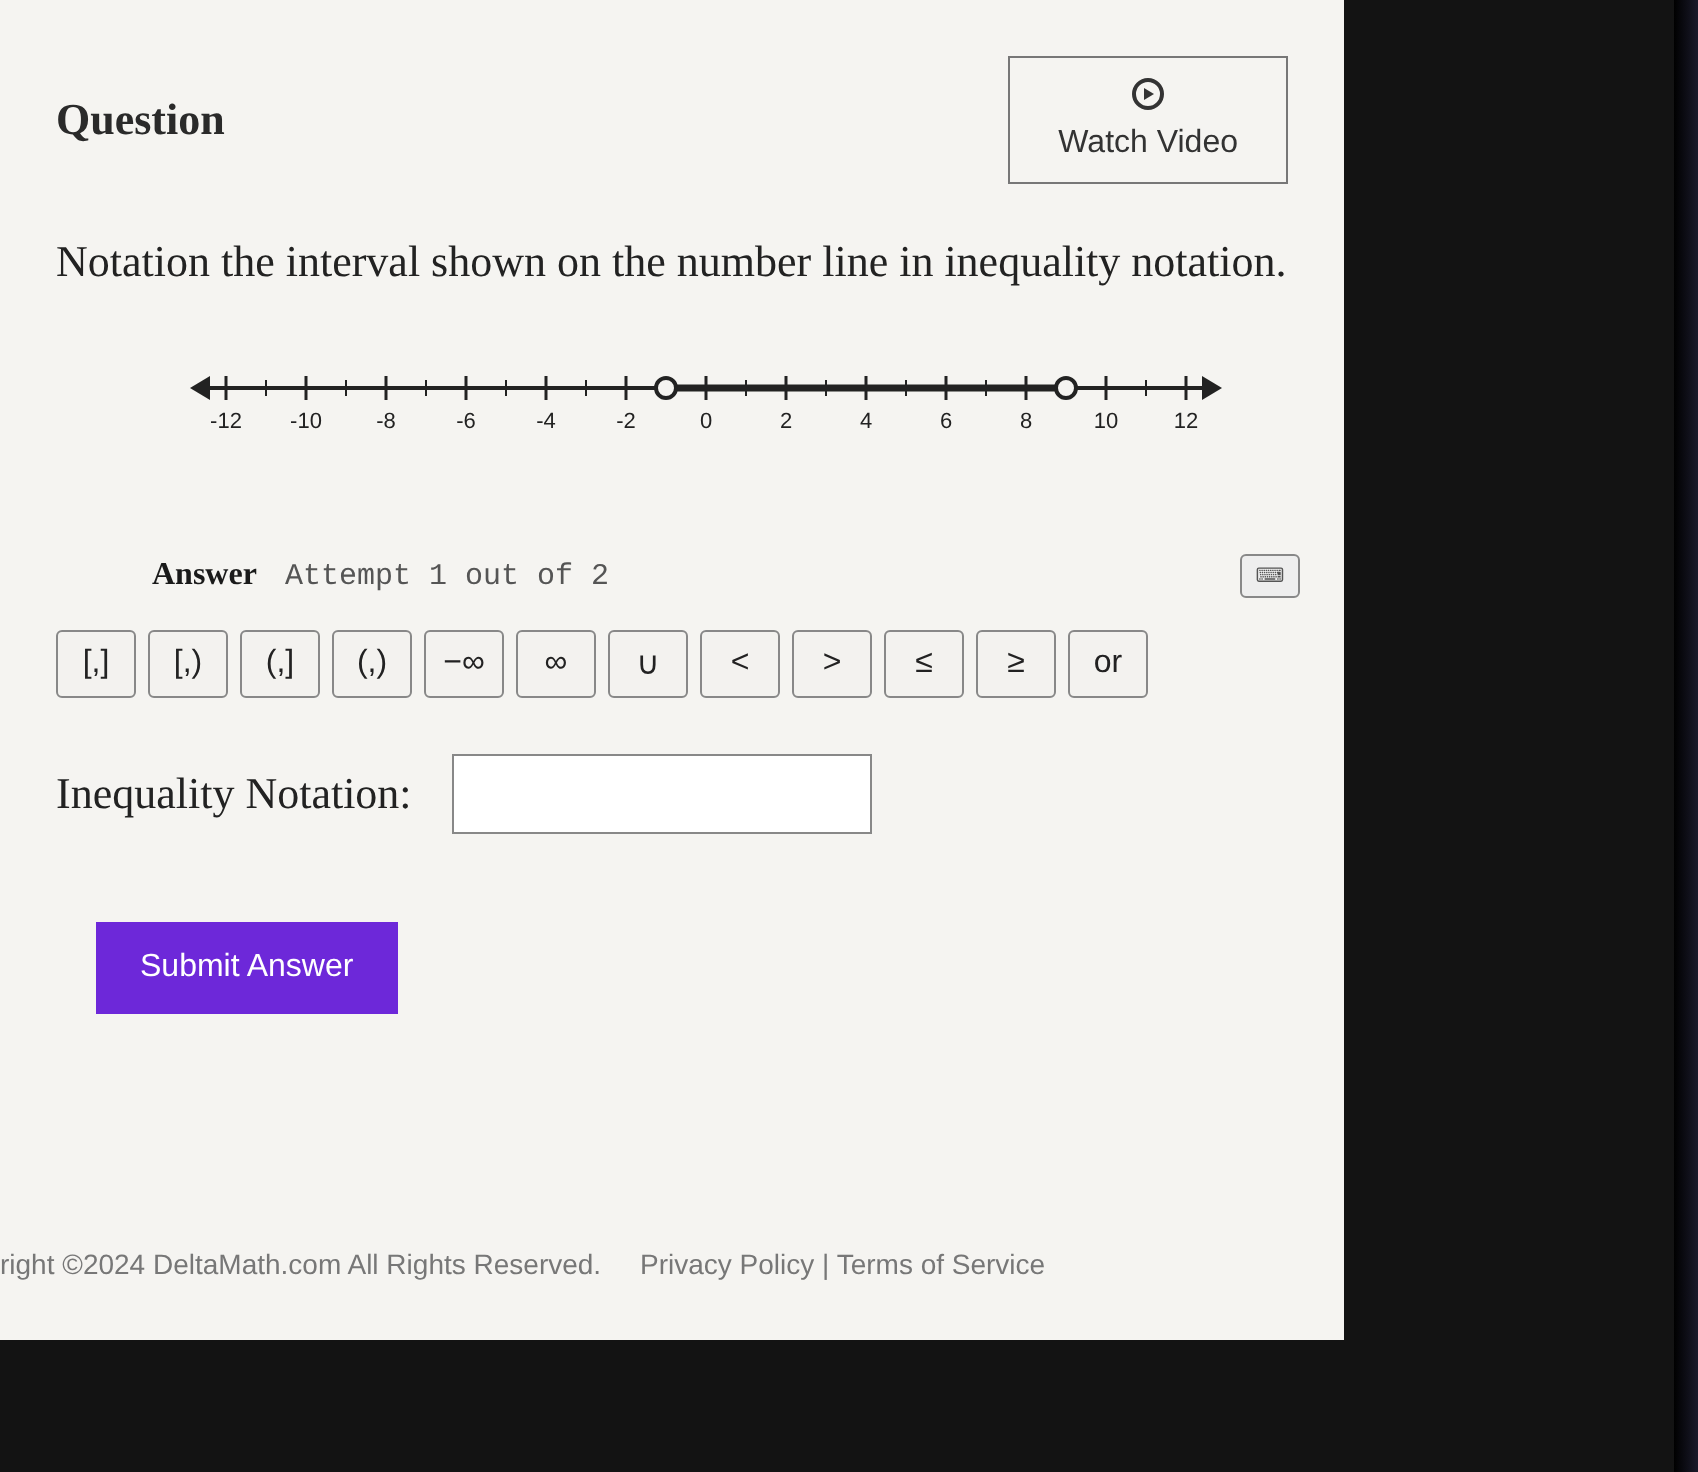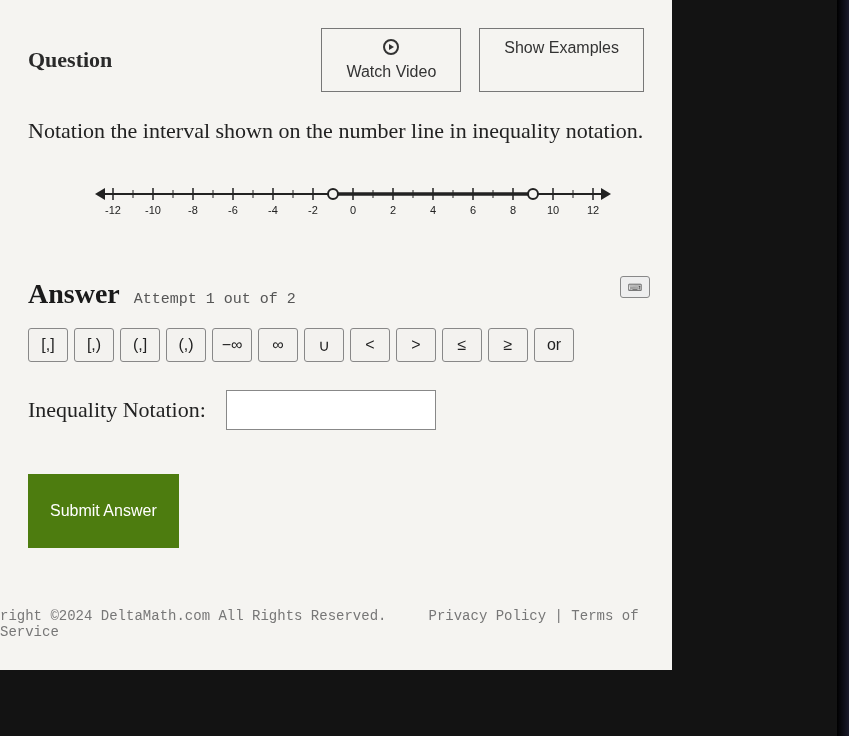--- a/index.html
+++ b/index.html
@@ -71,23 +71,24 @@
     width: 530px;
   }
   .answer-row {
     display: flex;
     align-items: baseline;
     gap: 14px;
     margin-bottom: 18px;
     position: relative;
   }
   .answer-label {
-    font-size: 28px;
+    font-size: 16px;
     font-weight: bold;
     color: #1a1a1a;
+    margin-left: 48px;
   }
   .attempt {
     font-family: Liberation Mono, monospace;
     font-size: 15px;
     color: #555;
   }
   .kb-icon {
     position: absolute;
     right: -6px;
     top: -2px;
@@ -130,34 +131,35 @@
   .notation-input {
     width: 210px;
     height: 40px;
     border: 1px solid #888;
     background: #fff;
     padding: 6px 10px;
     font-size: 18px;
     font-family: Georgia, serif;
   }
   .submit-btn {
-    background: #4d7c0f;
+    background: #6d28d9;
     color: #fff;
     border: none;
     font-family: Arial, sans-serif;
     font-size: 16px;
-    padding: 28px 22px;
+    padding: 14px 22px;
     cursor: pointer;
+    margin-left: 20px;
   }
   .footer {
     position: absolute;
     left: 0;
     bottom: 30px;
     color: #777;
-    font-family: Liberation Mono, monospace;
+    font-family: Liberation Sans, sans-serif;
     font-size: 14px;
   }
   .footer a { color: #777; text-decoration: none; cursor:pointer; }
   .right-edge {
     position:absolute;
     top:0; right:0;
     width:12px; height:736px;
     background:linear-gradient(90deg,#000 0%, #1a1a2a 100%);
   }
   svg text {
@@ -170,23 +172,20 @@
 <div class="card">
 
   <div class="top-row">
     <div class="q-title">Question</div>
     <div class="top-buttons">
       <button class="btn-outline">
         <span class="play-icon-wrap">
             <span class="play-tri"></span>
           </span>
         <span>Watch Video</span>
-      </button>
-      <button class="btn-outline">
-        <span>Show Examples</span>
       </button>
     </div>
   </div>
 
   <div class="prompt">Notation the interval shown on the number line in inequality notation.</div>
 
   <div class="numline-wrap">
     <svg id="numline-svg" width="530" height="60">
         <line x1="17" y1="20" x2="513" y2="20" stroke="#222" stroke-width="2"></line>
         <polygon points="7,20 17,14 17,26" fill="#222"></polygon>

